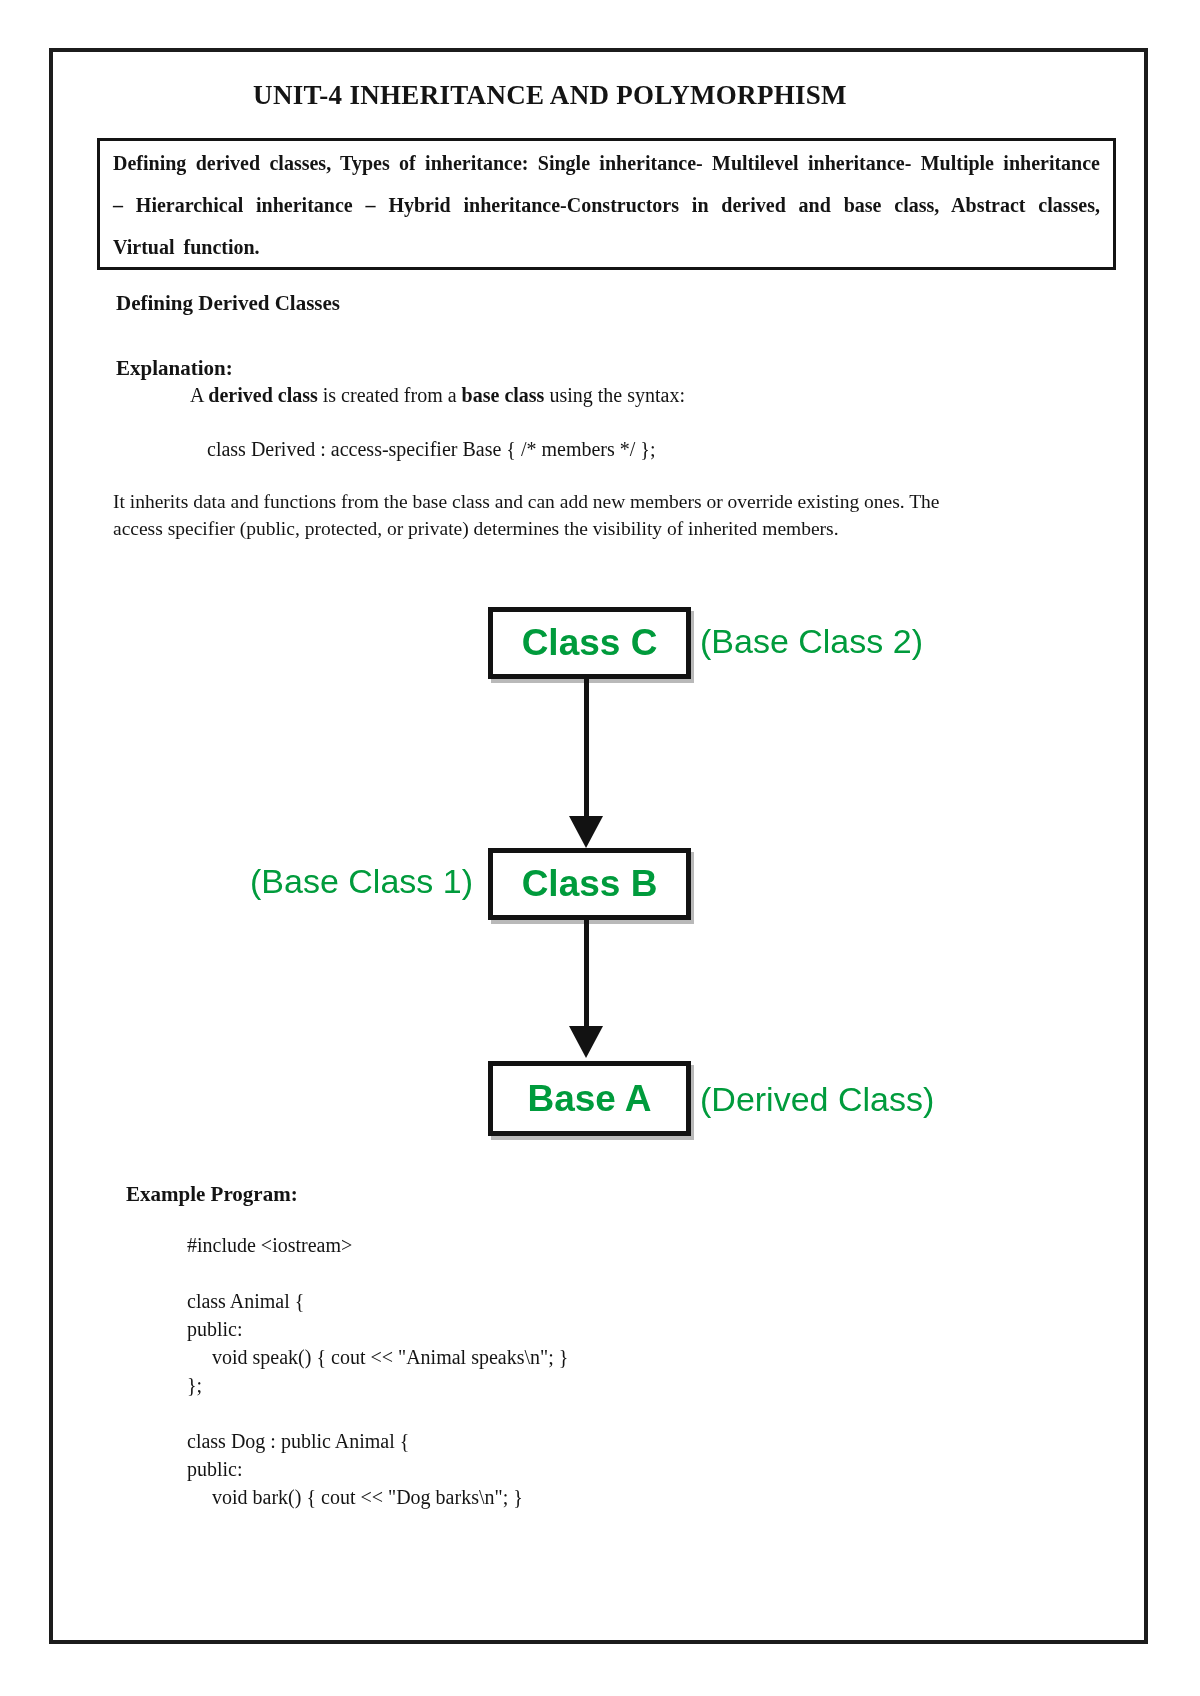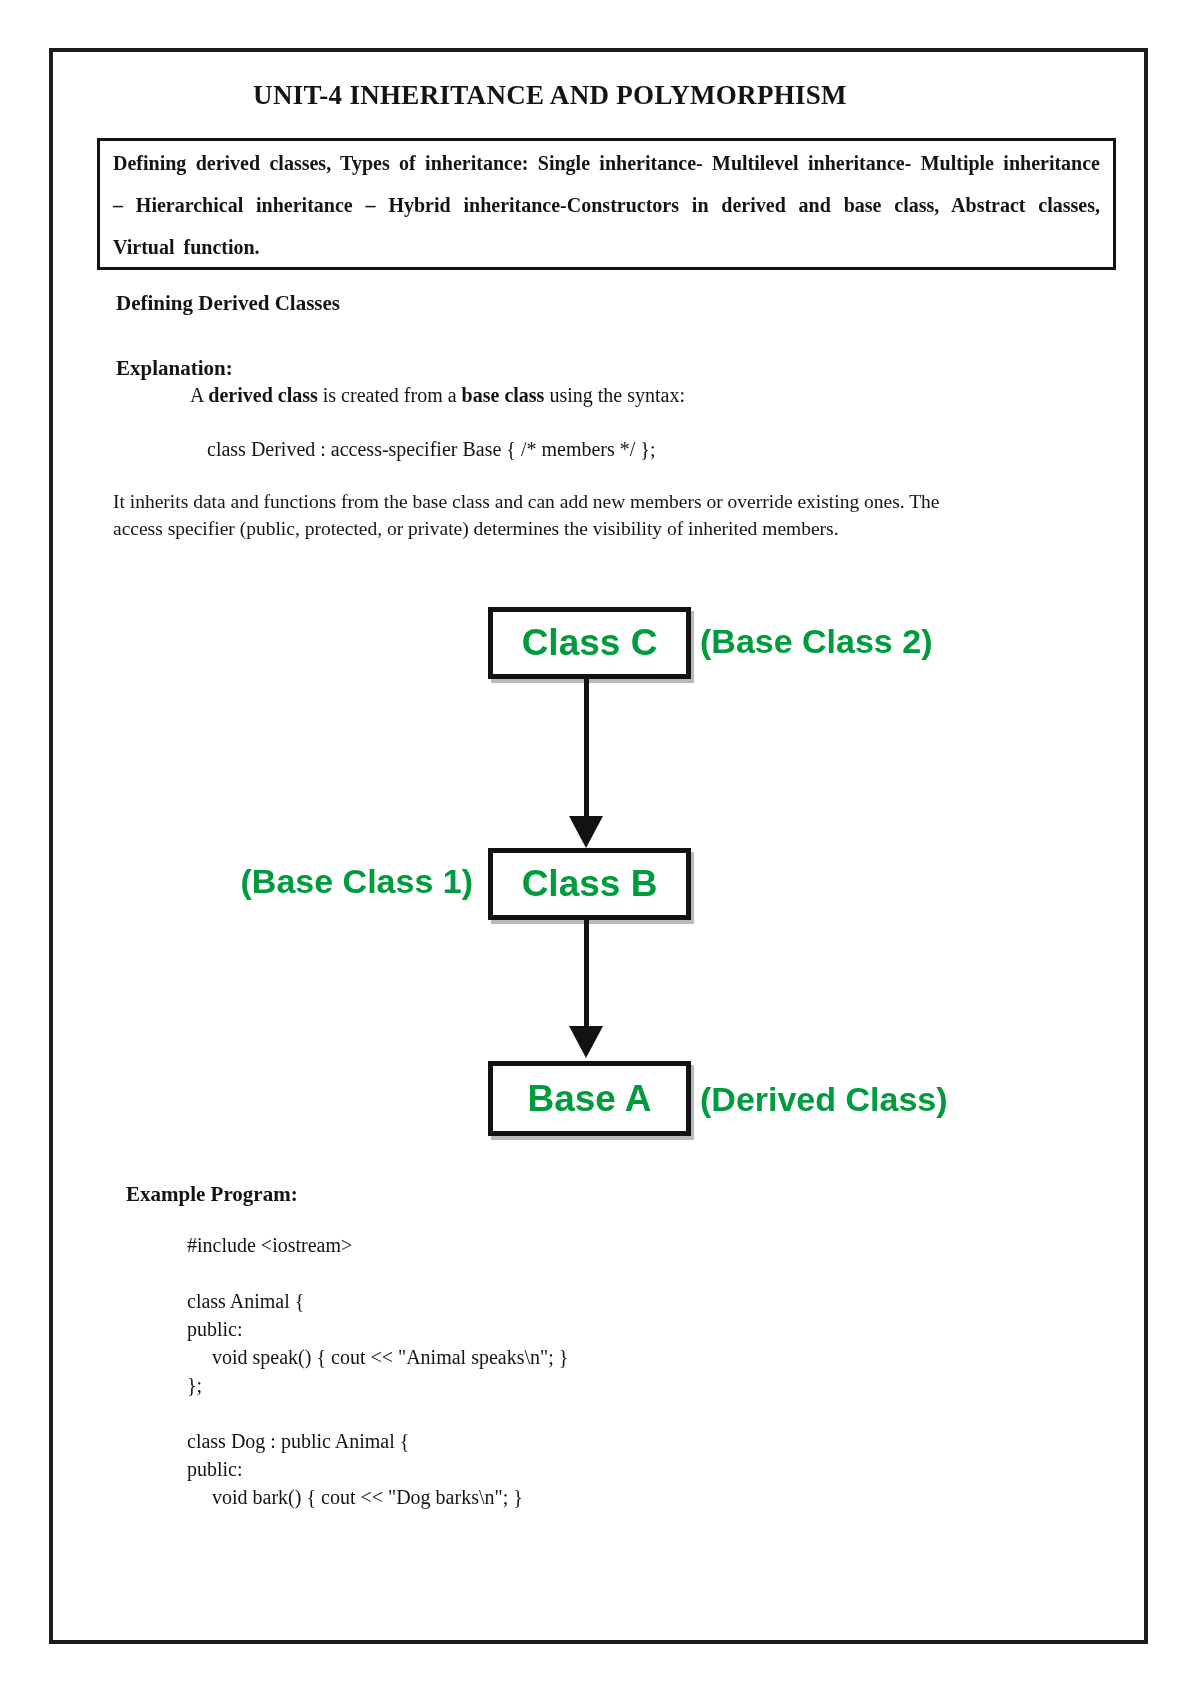--- a/index.html
+++ b/index.html
@@ -86,21 +86,21 @@
     font-size: 37px;
     color: var(--green);
     white-space: nowrap;
   }
   #node-class-c { top: 607px; }
   #node-class-b { top: 848px; text-align: right; }
   #node-class-a { top: 1061px; height: 75px; }
   .annotation {
     position: absolute;
     font-family: "Liberation Sans", sans-serif;
-    font-weight: bold;
+    font-weight: normal;
     font-size: 34px;
     color: var(--green);
     white-space: nowrap;
   }
   #annotation-base2   { left: 700px; top: 622px; }
   #annotation-base1   { left: 170px; top: 862px; width: 303px; text-align: right; }
   #annotation-derived { left: 700px; top: 1080px; }
   .arrow-line {
     position: absolute;
     left: 584px;

